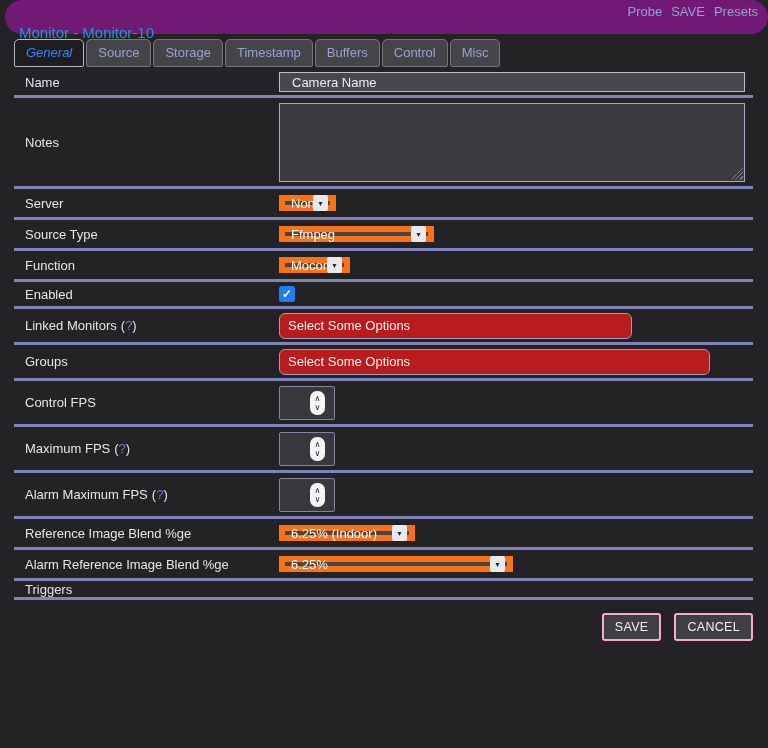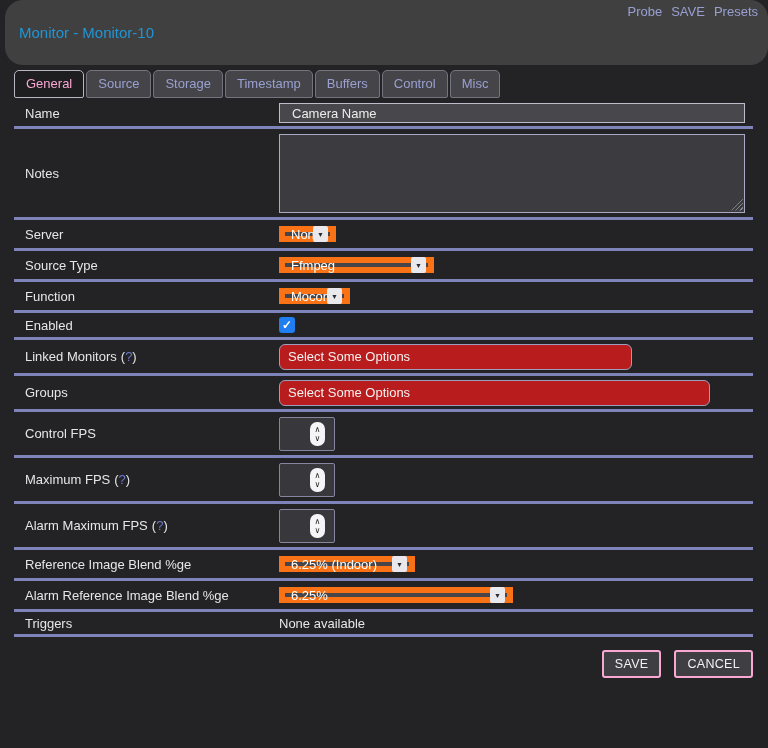--- a/index.html
+++ b/index.html
@@ -8,22 +8,22 @@
     width: 768px; height: 748px;
     background: #232325;
     font-family: "Liberation Sans", sans-serif;
     overflow: hidden;
     color: #e6e6e6;
   }
   
   .topbar {
     position: relative;
     margin-left: 5px;
-    height: 65px;
-    background: #404040;
+    height: 34px;
+    background: #701a75;
     border-radius: 18px;
   }
   .topbar-links {
     position: absolute; top: 4px; right: 10px;
     display: flex; gap: 9px;
     font-size: 13px;
   }
   .topbar-links a {
     color: #98a0d2; text-decoration: none; cursor: pointer;
   }
@@ -42,22 +42,23 @@
     color: #9aa0d0;
     border: 1px solid #74747f;
     border-radius: 5px 5px 2px 2px;
     font-size: 13px;
     padding: 5px 11px 6px 11px;
     cursor: pointer;
     white-space: nowrap;
   }
   .tab.active {
     background: #1e1e20;
-    color: #f9a8d4;
+    color: #3b82f6;
     border-color: #b7b7c4;
+    font-style: italic;
   }
   
   .form { width: 739px; margin-left: 14px; }
   .row { display: flex; align-items: center; }
   .cell-label {
     width: 265px; min-width: 265px;
     padding-left: 11px;
     font-size: 13px; color: #e6e6e6;
   }
   .cell-control { flex: 1; display: flex; align-items: center; }
@@ -66,21 +67,21 @@
     border-top: 1px solid #7e83ba;
     border-bottom: 2px solid #7e83ba;
   }
   .r-name { height: 26px; }
   .r-notes { height: 88px; }
   .r-select { height: 28px; }
   .r-enabled { height: 24px; }
   .r-chosen { height: 33px; }
   .r-fps { height: 43px; }
   .r-blend { height: 28px; }
-  .r-triggers { height: 22px; }
+  .r-triggers { height: 16px; }
   .help-paren { color: #e6e6e6; }
   .help-paren.open { margin-left: 4px; }
   .help-q { color: #6b79cc; text-decoration: none; cursor: pointer; }
   
   .text-input {
     width: 466px; height: 20px;
     background: #48484c;
     border: 1px solid #bcbcca;
     color: #ececec;
     font-size: 13px;
@@ -359,23 +360,20 @@
       <div class="zselect w-alarmblend">
         <span class="sel-text">6.25%</span>
         <span class="arrow-btn">▼</span>
       </div>
     </div>
   </div>
   <div class="divider"></div>
 
   <div class="row r-triggers">
     <div class="cell-label">Triggers</div>
-    <div class="cell-control">
-      <span class="static-value">None available</span>
-    </div>
   </div>
   <div class="divider"></div>
 
 </div>
 
 <div class="button-row">
   <button class="btn">SAVE</button>
   <button class="btn">CANCEL</button>
 </div>
 

